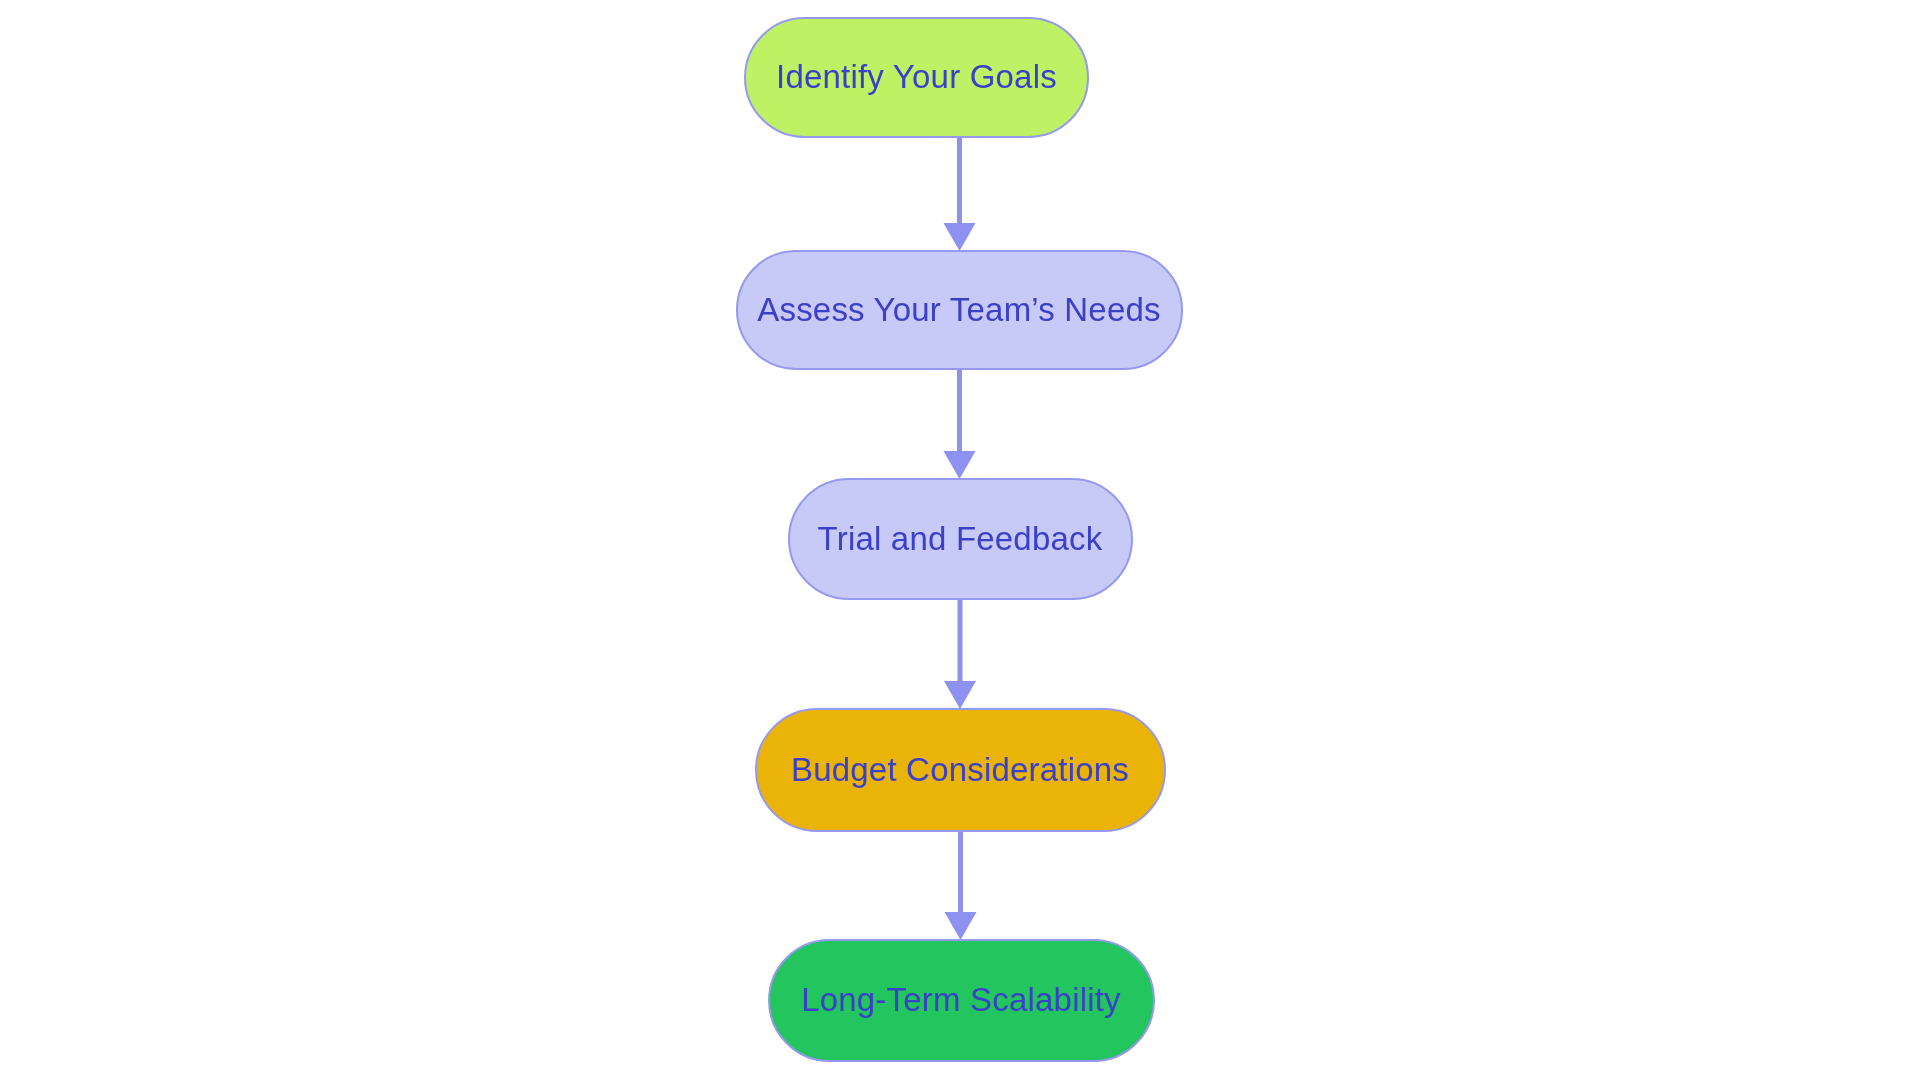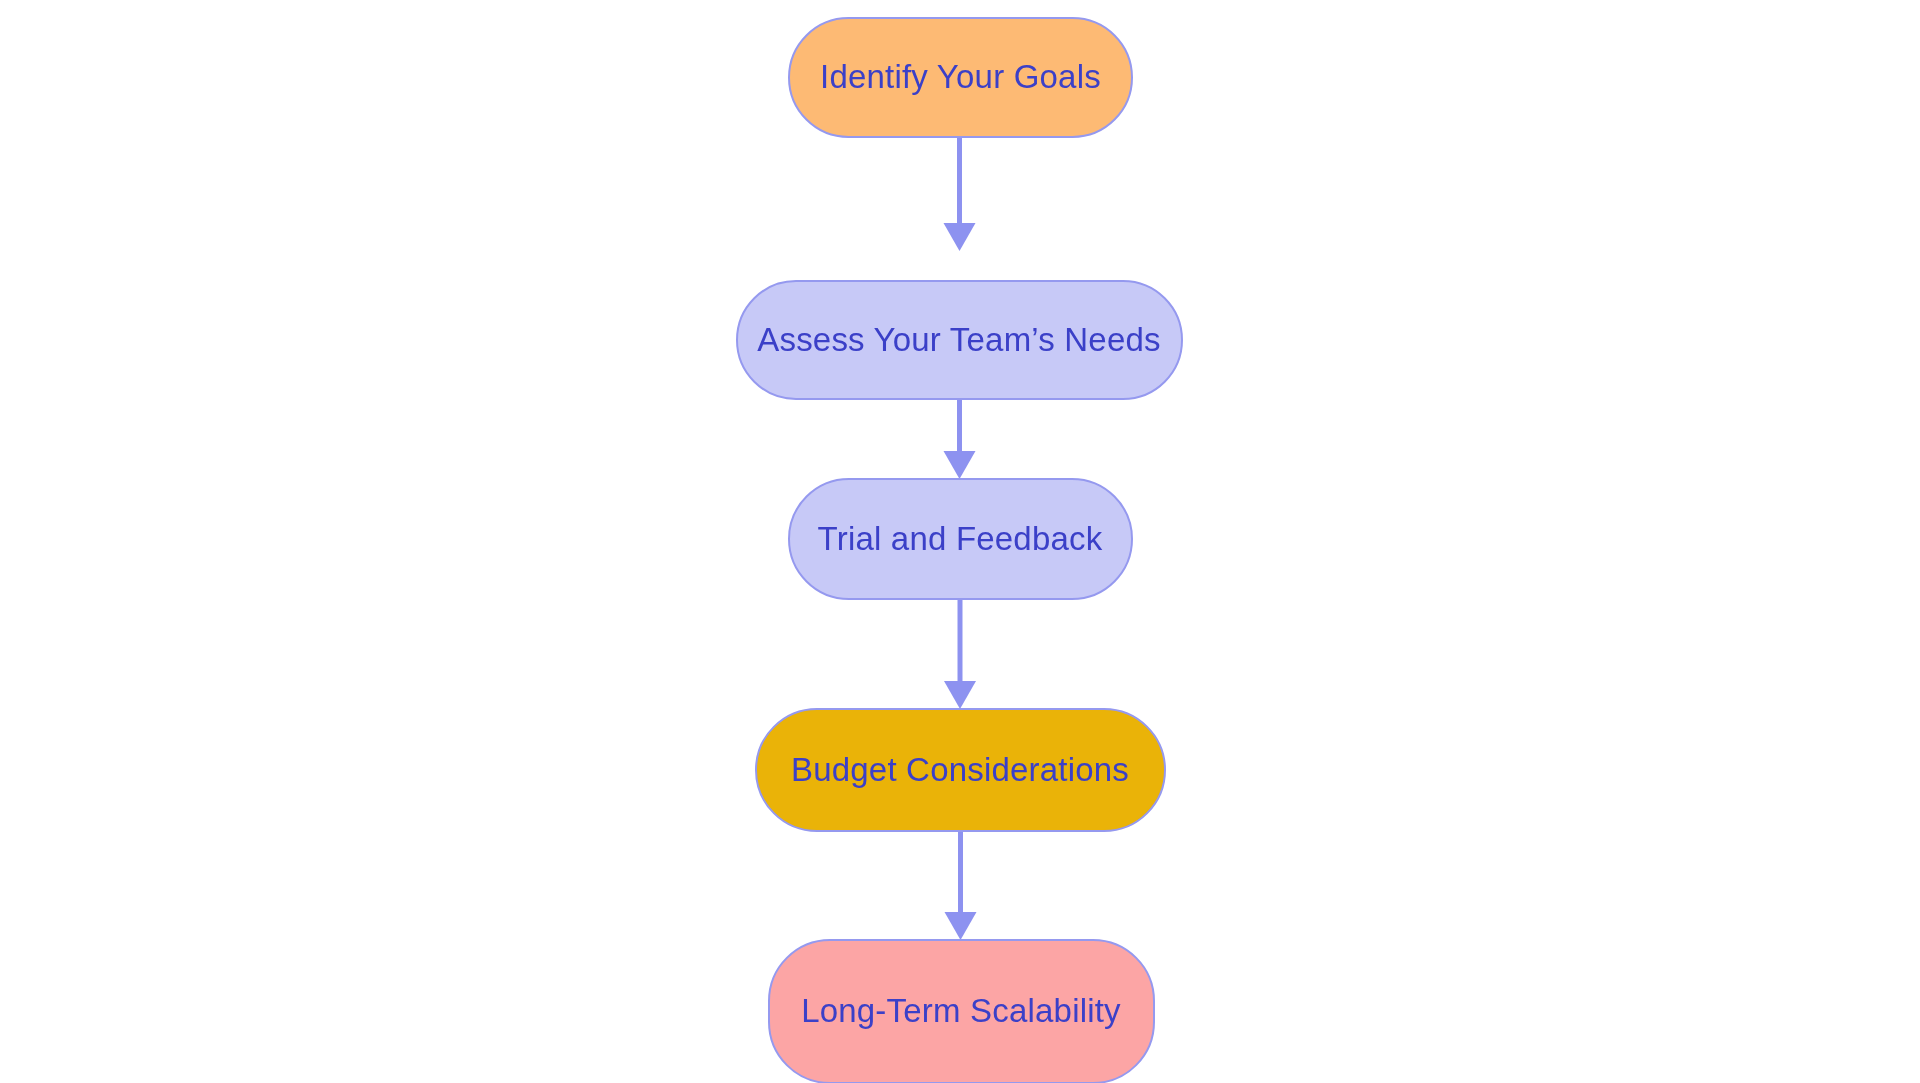--- a/index.html
+++ b/index.html
@@ -51,29 +51,29 @@
       <line x1="959.5" y1="137" x2="959.5" y2="225" stroke="#8d92f0" stroke-width="5"></line>
       <polygon points="943.5,223 975.5,223 959.5,251" fill="#8d92f0"></polygon>
       <line x1="959.5" y1="369" x2="959.5" y2="453" stroke="#8d92f0" stroke-width="5"></line>
       <polygon points="943.5,451 975.5,451 959.5,479" fill="#8d92f0"></polygon>
       <line x1="960" y1="599" x2="960" y2="683" stroke="#8d92f0" stroke-width="5"></line>
       <polygon points="944,681 976,681 960,709" fill="#8d92f0"></polygon>
       <line x1="960.5" y1="831" x2="960.5" y2="914" stroke="#8d92f0" stroke-width="5"></line>
       <polygon points="944.5,912 976.5,912 960.5,940" fill="#8d92f0"></polygon>
     </svg>
   <div id="node-layer">
-      <div class="flow-node" style="left: 788px; top: 17px; width: 345px; height: 121px; background: #fdba74; border-color: rgb(149, 153, 239);">
+      <div class="flow-node" style="left: 744px; top: 17px; width: 345px; height: 121px; background: #bef264; border-color: rgb(149, 153, 239);">
         <span class="flow-node-label" style="color: rgb(59, 64, 200);">Identify Your Goals</span>
       </div>
-      <div class="flow-node" style="left: 735.5px; top: 250px; width: 447px; height: 120px; background: rgb(199, 201, 247); border-color: rgb(149, 153, 239); margin-top: 30px;">
+      <div class="flow-node" style="left: 735.5px; top: 250px; width: 447px; height: 120px; background: rgb(199, 201, 247); border-color: rgb(149, 153, 239);">
         <span class="flow-node-label" style="color: rgb(59, 64, 200);">Assess Your Team’s Needs</span>
       </div>
       <div class="flow-node" style="left: 787.5px; top: 478px; width: 345px; height: 122px; background: rgb(199, 201, 247); border-color: rgb(149, 153, 239);">
         <span class="flow-node-label" style="color: rgb(59, 64, 200);">Trial and Feedback</span>
       </div>
       <div class="flow-node" style="left: 754.5px; top: 708px; width: 411px; height: 124px; background: #eab308; border-color: rgb(149, 153, 239);">
         <span class="flow-node-label" style="color: rgb(59, 64, 200);">Budget Considerations</span>
       </div>
-      <div class="flow-node" style="left: 767.5px; top: 939px; width: 387px; height: 145px; background: #fca5a5; border-color: rgb(149, 153, 239);">
+      <div class="flow-node" style="left: 767.5px; top: 939px; width: 387px; height: 123px; background: #22c55e; border-color: rgb(149, 153, 239);">
         <span class="flow-node-label" style="color: rgb(59, 64, 200);">Long-Term Scalability</span>
       </div>
     </div>
 </div>
 
 </body></html>

